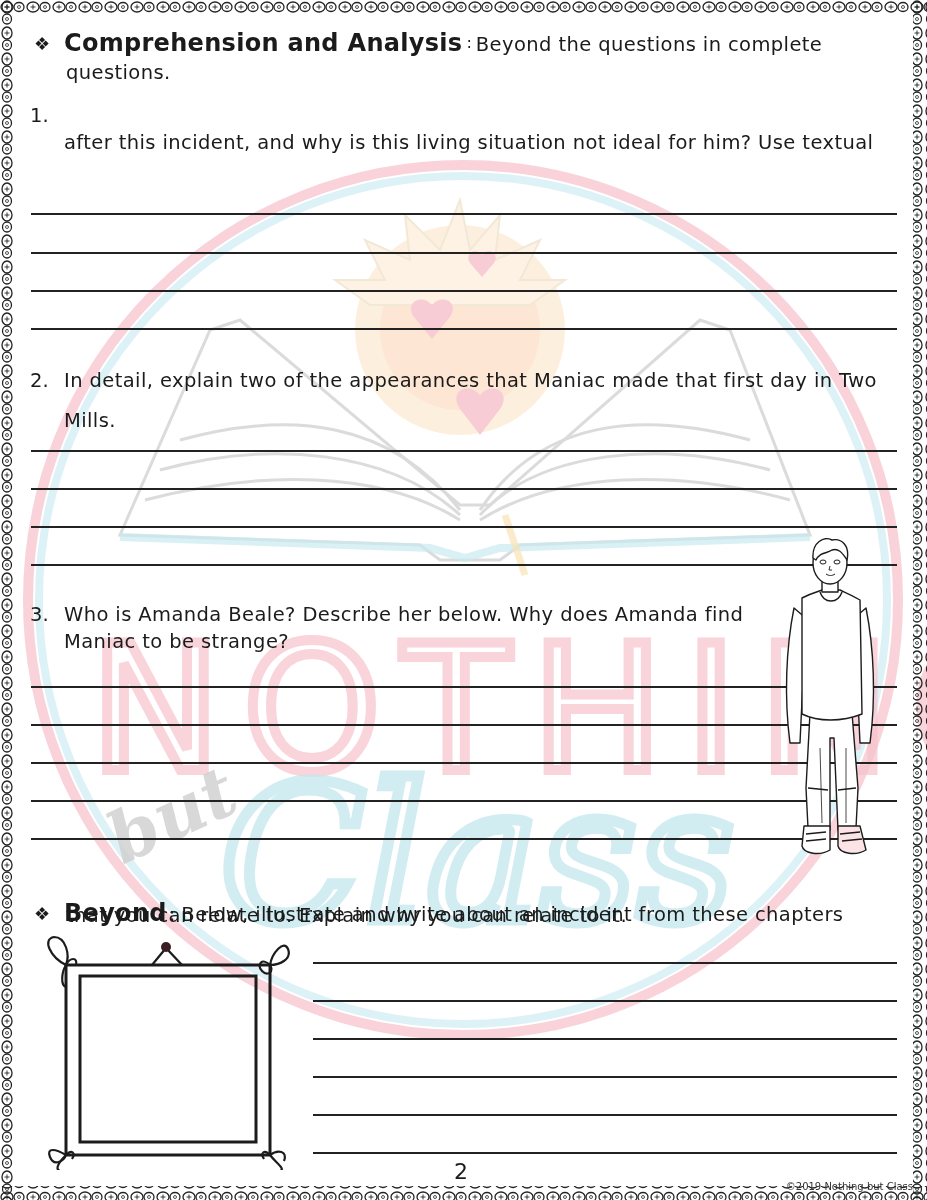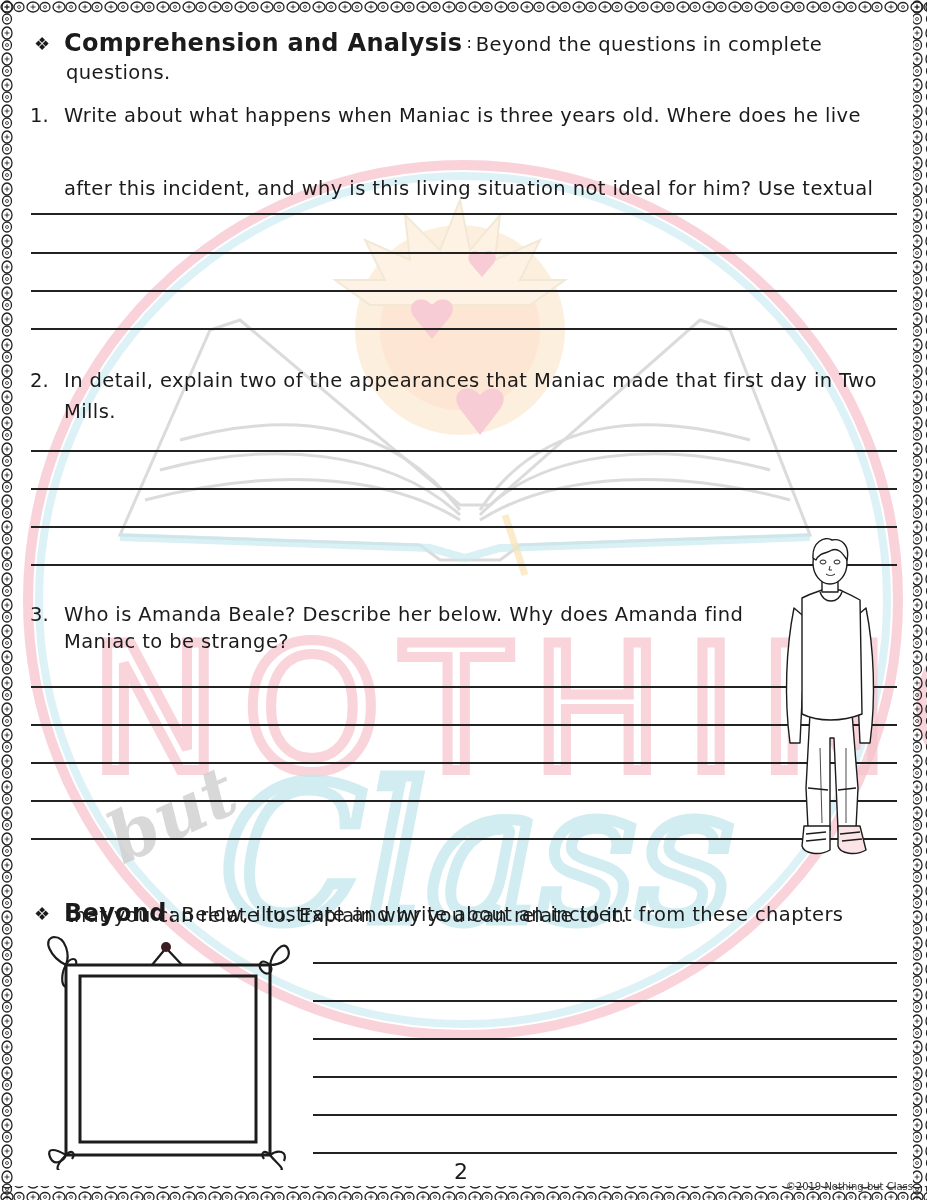--- a/index.html
+++ b/index.html
@@ -147,31 +147,30 @@
     <rect x="0" y="0" width="14" height="1200" fill="url(#doodleV)"></rect>
     <rect x="913" y="0" width="14" height="1200" fill="url(#doodleV)"></rect>
   </svg>
 
   <div class="section-head" style="left:34px; top:29px;">
     <span class="diamond">❖</span><span class="head-bold">Comprehension and Analysis</span><span style="font-size:16px; margin:0 4px 0 4px; position:relative; top:-3px;">:</span><span style="letter-spacing:0.4px;">Beyond the questions in complete</span>
   </div>
   <div class="text" style="left:66px; top:59px;">questions.</div>
 
   <div class="q-num" style="left:30px; top:102px;">1.</div>
-  <div class="text" style="left:64px; top:102px;">Write about what happens when Maniac is three years old. Where does he live</div>
-  <div class="text" style="left:64px; top:129px;margin-top:46px;">after this incident, and why is this living situation not ideal for him? Use textual</div>
+  <div class="text" style="left:64px; top:129px;">after this incident, and why is this living situation not ideal for him? Use textual</div>
 
   <div class="rule" style="left:31px; top:213px; width:866px;"></div>
   <div class="rule" style="left:31px; top:252px; width:866px;"></div>
   <div class="rule" style="left:31px; top:290px; width:866px;"></div>
   <div class="rule" style="left:31px; top:328px; width:866px;"></div>
 
   <div class="q-num" style="left:30px; top:367px;">2.</div>
   <div class="text" style="left:64px; top:367px;">In detail, explain two of the appearances that Maniac made that first day in Two</div>
-  <div class="text" style="left:64px; top:398px;text-align:center;">Mills.</div>
+  <div class="text" style="left:64px; top:407px;text-align:center;">Mills.</div>
 
   <div class="rule" style="left:31px; top:450px; width:866px;"></div>
   <div class="rule" style="left:31px; top:488px; width:866px;"></div>
   <div class="rule" style="left:31px; top:526px; width:866px;"></div>
   <div class="rule" style="left:31px; top:564px; width:866px;"></div>
 
   <div class="q-num" style="left:30px; top:601px;">3.</div>
   <div class="text" style="left:64px; top:601px;">Who is Amanda Beale? Describe her below. Why does Amanda find</div>
   <div class="text" style="left:64px; top:628px;">Maniac to be strange?</div>
 

